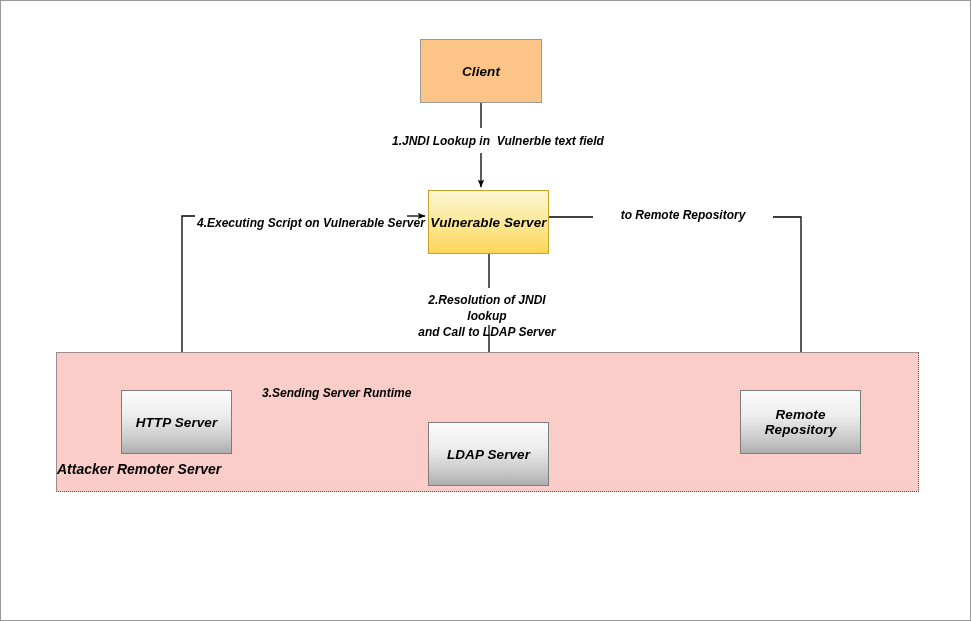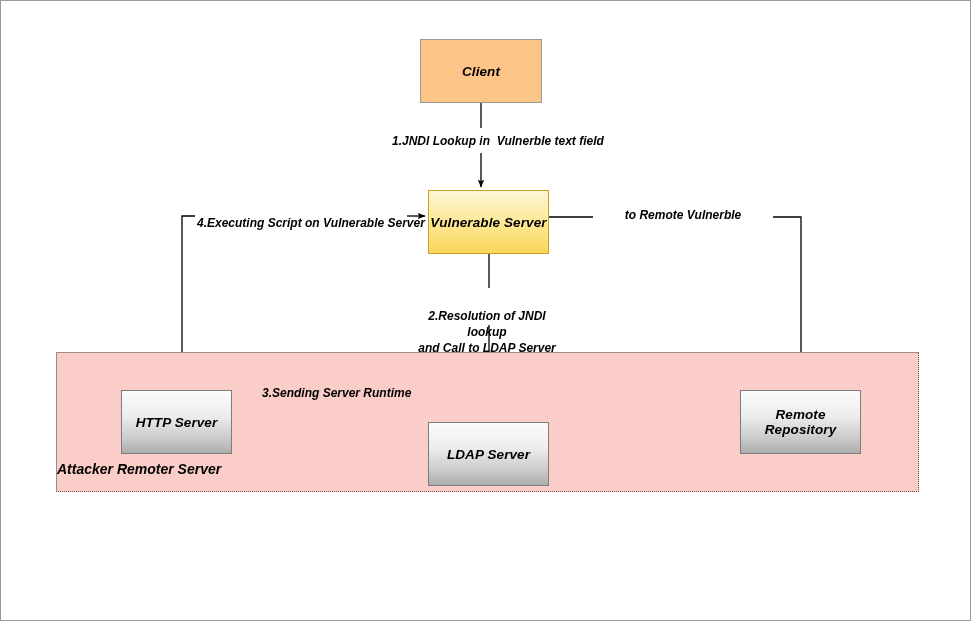--- a/index.html
+++ b/index.html
@@ -118,21 +118,21 @@
     font-weight: bold;
     font-style: italic;
     font-size: 12px;
     color: #000000;
     line-height: 16px;
     white-space: pre;
     z-index: 4;
     background: transparent;
   }
   .lbl-1 { left: 391px; top: 132px; }
-  .lbl-2 { left: 410px; top: 291px; text-align: center; width: 152px; white-space: normal; margin-top: 16px; }
+  .lbl-2 { left: 410px; top: 291px; text-align: center; width: 152px; white-space: normal; }
   .lbl-3 { left: 261px; top: 384px; text-align: right; }
   .lbl-4 { left: 196px; top: 214px; }
   .lbl-5 { left: 594px; top: 206px; text-align: center; width: 176px; white-space: normal; }
 </style>
 </head>
 <body>
 
 <div id="canvas">
 
   <div class="region-attacker">
@@ -197,16 +197,16 @@
   <div class="edge-label lbl-2">
     <div>2.Resolution of JNDI lookup</div>
     <div>and Call to LDAP Server</div>
   </div>
 
   <div class="edge-label lbl-3">3.Sending Server Runtime</div>
 
   <div class="edge-label lbl-4">4.Executing Script on Vulnerable Server</div>
 
   <div class="edge-label lbl-5">
-    <div>to Remote Vulnerble</div>
+    <div>to Remote Repository</div>
   </div>
 
 </div>
 
 </body></html>

